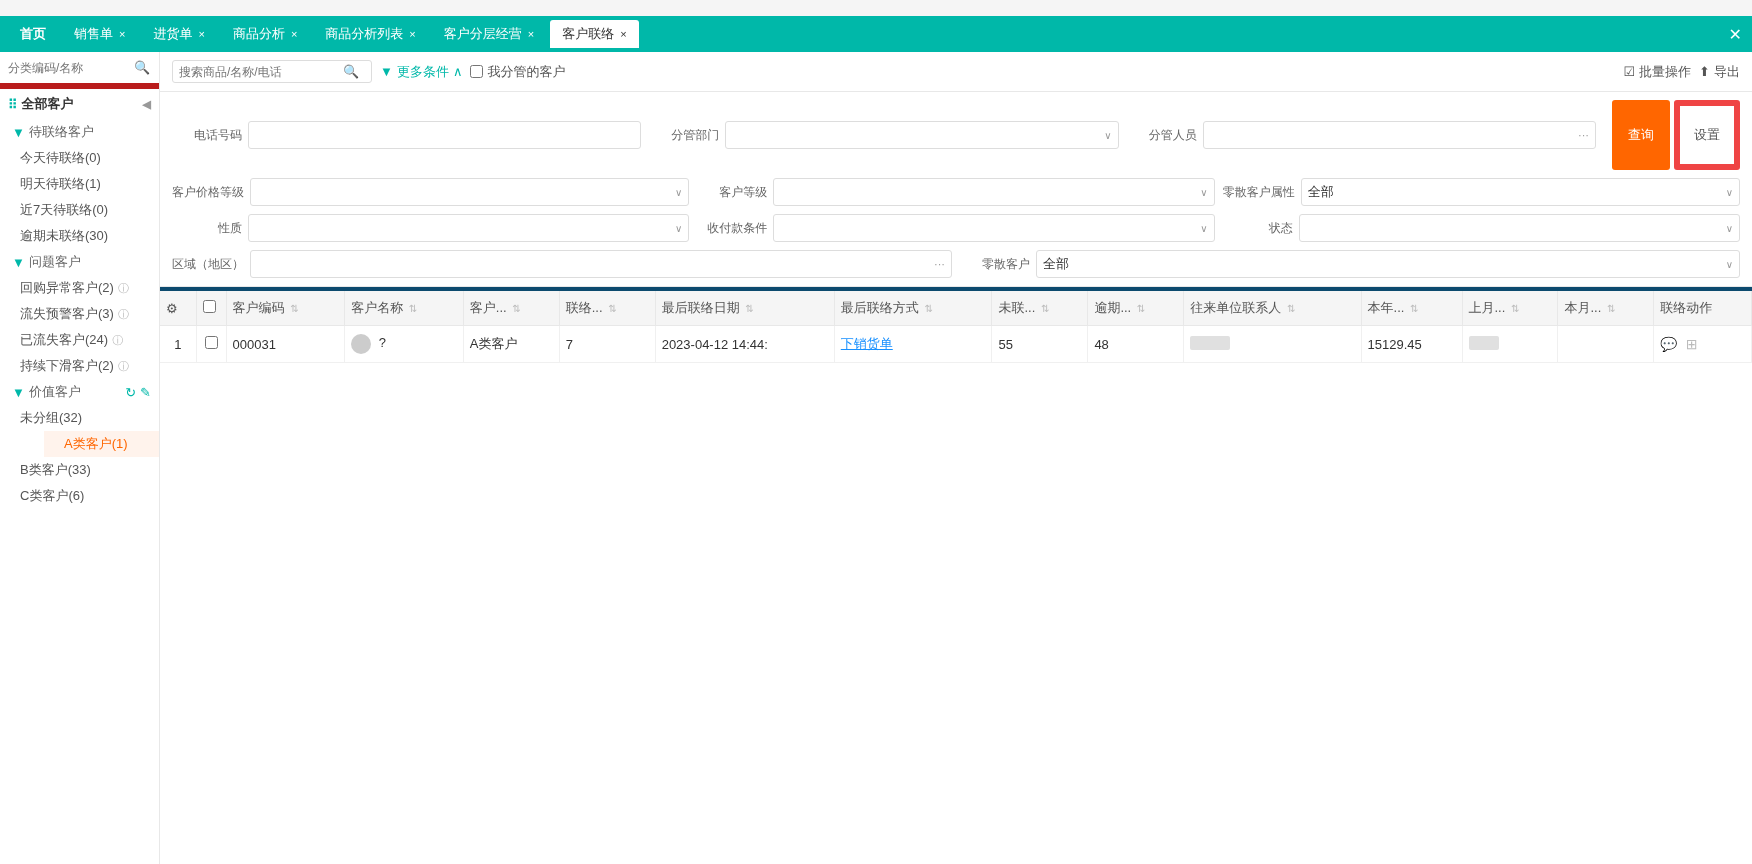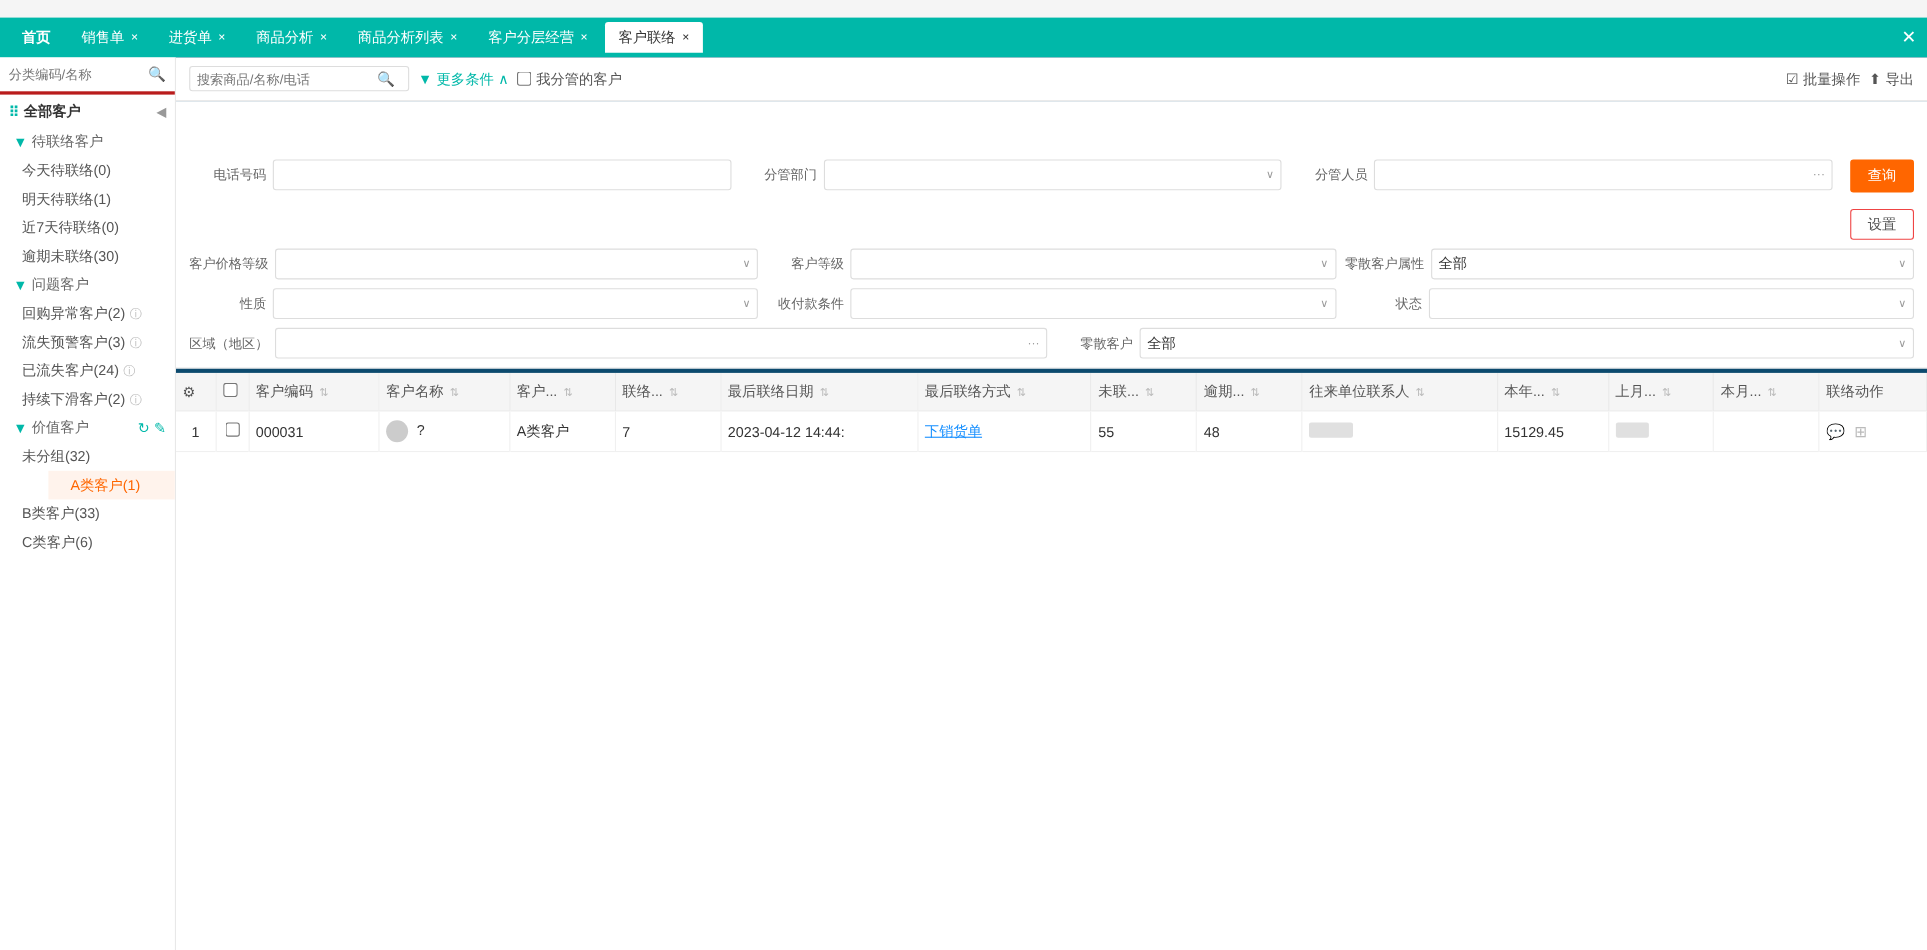--- a/index.html
+++ b/index.html
@@ -52,21 +52,21 @@
     .sidebar {
       width: 160px;
       background: white;
       border-right: 1px solid #e8e8e8;
       display: flex;
       flex-direction: column;
       overflow-y: auto;
     }
     .sidebar-search {
       padding: 8px;
-      border-bottom: 3px solid #b91c1c;
+      border-bottom: 6px solid #b91c1c;
       display: flex;
       align-items: center;
       gap: 4px;
     }
     .sidebar-search input {
       width: 100%;
       border: none;
       outline: none;
       font-size: 12px;
       color: #999;
@@ -224,33 +224,32 @@
       border: none;
       border-radius: 3px;
       padding: 6px 16px;
       cursor: pointer;
       font-size: 13px;
       white-space: nowrap;
     }
     .setting-btn {
       background: white;
       color: #555;
-      border: 1px solid #ef4444;
+      border: 6px solid #ef4444;
       border-radius: 3px;
-      padding: 4px 14px;
+      padding: 20px 14px;
       cursor: pointer;
       font-size: 13px;
       white-space: nowrap;
     }
     .btn-group {
       display: flex;
-      flex-direction: column;
-      gap: 15px;
+      flex-direction: row;
+      gap: 4px;
       margin-left: 8px;
-      margin-top: 45px;
     }
 
     
     .table-container {
       flex: 1;
       overflow-x: auto;
       overflow-y: auto;
       background: white;
       margin: 4px 0 0 0;
     }

